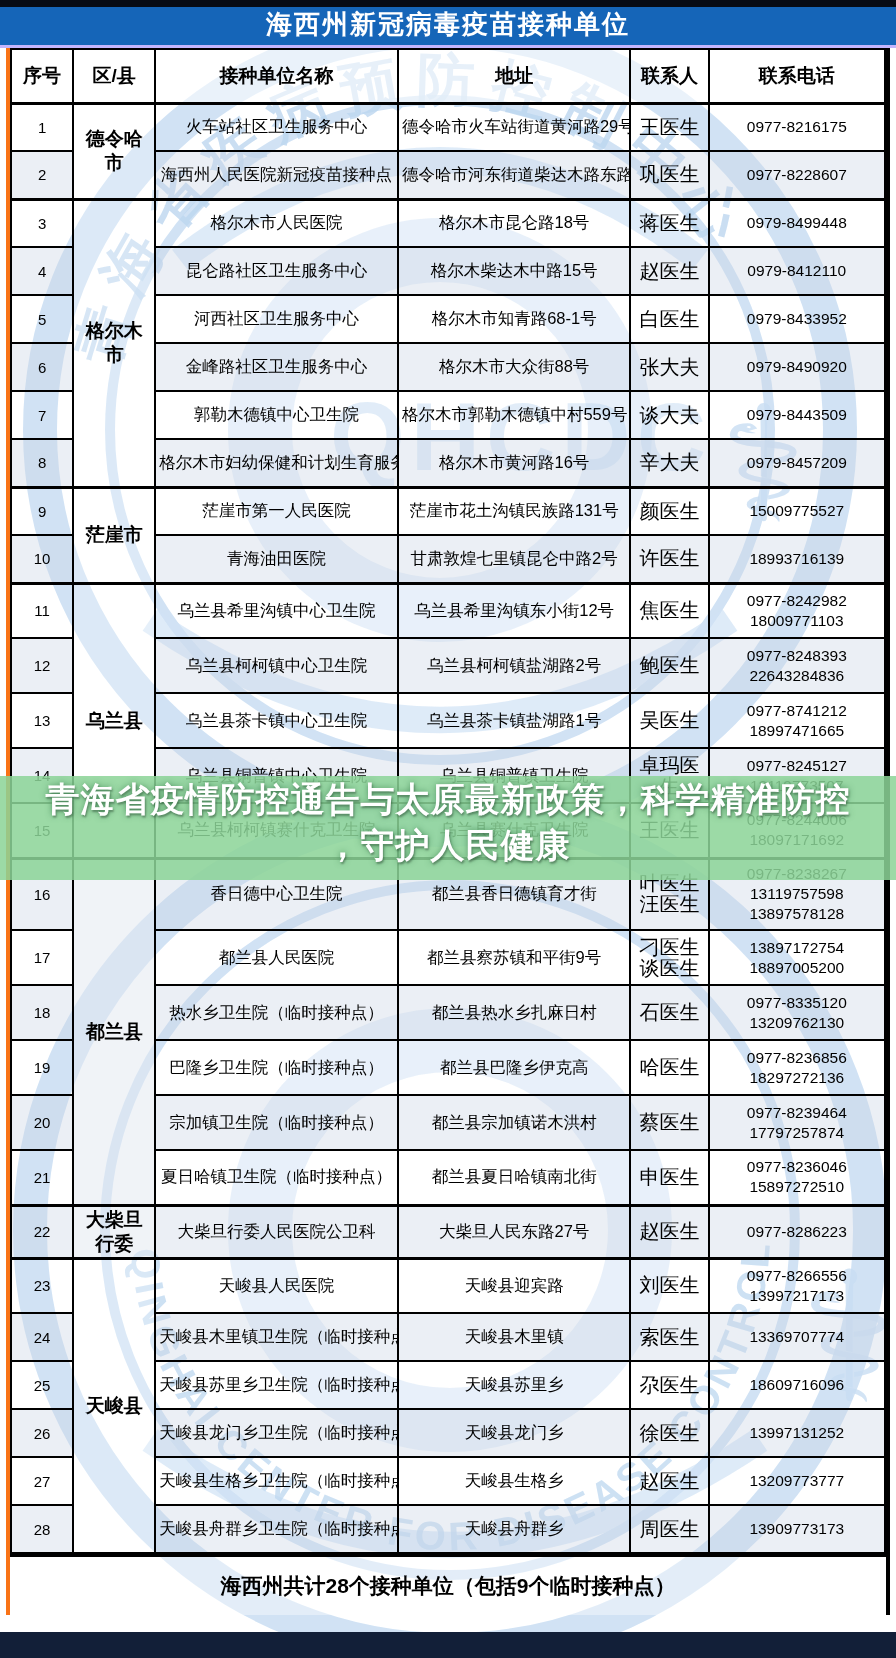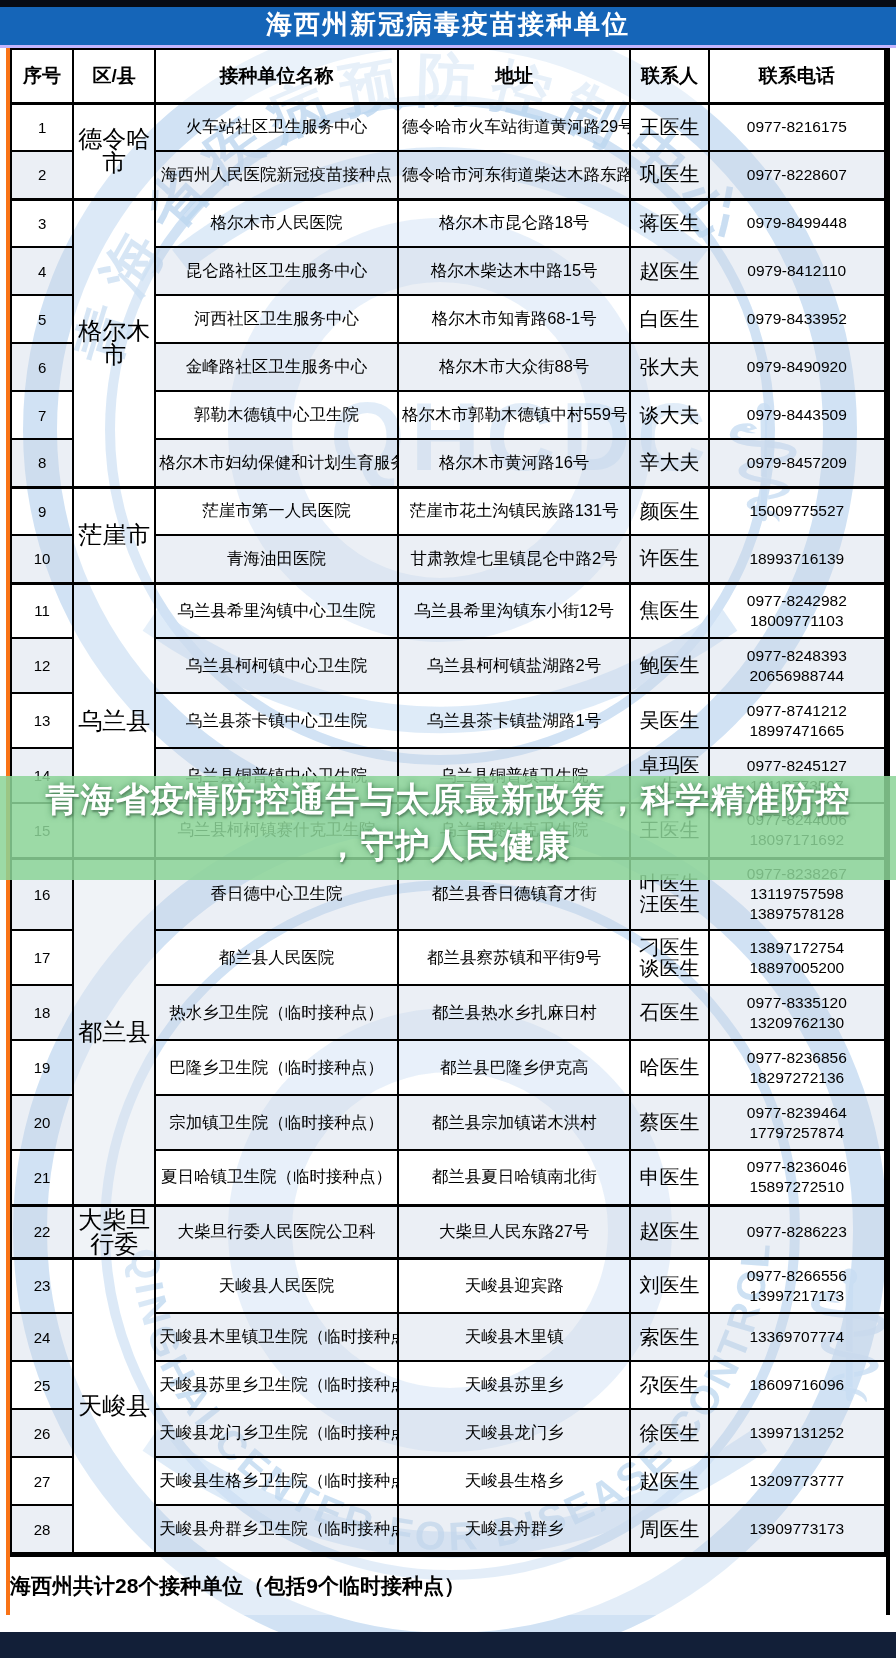--- a/index.html
+++ b/index.html
@@ -21,28 +21,28 @@
   table{width:100%;border-collapse:collapse;table-layout:fixed;}
   th,td{border:2px solid #000;text-align:center;vertical-align:middle;padding:1px 3px;overflow:hidden;}
   thead tr{height:54px;background:rgba(255,255,255,0.55);}
   th{font-size:19px;font-weight:bold;}
   tbody tr{height:48px;}
   tbody tr.tall{height:55px;}
   tbody tr.xtall{height:72px;}
   tbody tr:nth-child(even){background:rgba(203,214,230,0.38);}
   tbody tr.group-start td{border-top:3px solid #000;}
   td.c-no{font-size:15px;}
-  td.c-district{font-size:24px;font-weight:normal;white-space:pre-line;line-height:24px;background:rgba(255,255,255,0.25);}
+  td.c-district{font-size:19px;font-weight:bold;white-space:pre-line;line-height:24px;background:rgba(255,255,255,0.25);}
   td.c-name,td.c-addr{font-size:16.5px;white-space:nowrap;margin-top:12px;}
   td.c-contact{font-size:20px;line-height:21px;margin-left:36px;}
   td.c-phone{font-size:15.5px;line-height:20px;font-family:"Liberation Sans","DejaVu Sans",sans-serif;}
   .col-no{width:62px;}  .col-district{width:82px;} .col-name{width:242px;}
   .col-addr{width:232px;} .col-contact{width:78px;} .col-phone{width:176px;}
   .footer-bar{
-    border-top:3px solid #000;height:58px;display:flex;align-items:center;justify-content:flex-start;
+    border-top:3px solid #000;height:58px;display:flex;align-items:center;justify-content:center;
     font-size:21px;font-weight:bold;background:rgba(255,255,255,0.4);
   }
   .bottom-strip{position:absolute;left:0;right:0;bottom:0;height:26px;background:#121f38;z-index:3;}
   
   .overlay-band{
     position:absolute;left:0;right:0;top:776px;height:104px;z-index:2;
     background:rgba(140,212,151,0.86);
     display:flex;flex-direction:column;align-items:center;justify-content:flex-start;
   }
   .overlay-band .line{
@@ -239,21 +239,21 @@
             </tr>
             <tr class="tall">
               <td class="c-no">12</td>
               <td class="c-name">乌兰县柯柯镇中心卫生院</td>
               <td class="c-addr">乌兰县柯柯镇盐湖路2号</td>
               <td class="c-contact">
                 <div>鲍医生</div>
               </td>
               <td class="c-phone">
                 <div>0977-8248393</div>
-                <div>20656988744</div>
+                <div>22643284836</div>
               </td>
             </tr>
             <tr class="tall">
               <td class="c-no">13</td>
               <td class="c-name">乌兰县茶卡镇中心卫生院</td>
               <td class="c-addr">乌兰县茶卡镇盐湖路1号</td>
               <td class="c-contact">
                 <div>吴医生</div>
               </td>
               <td class="c-phone">

